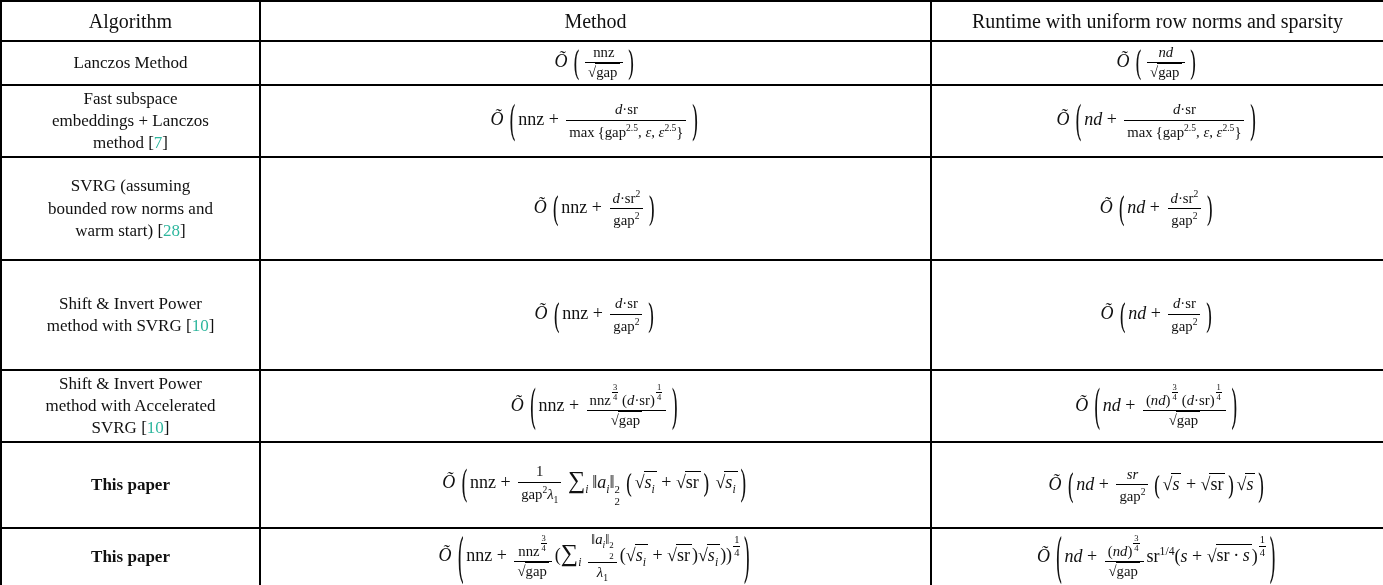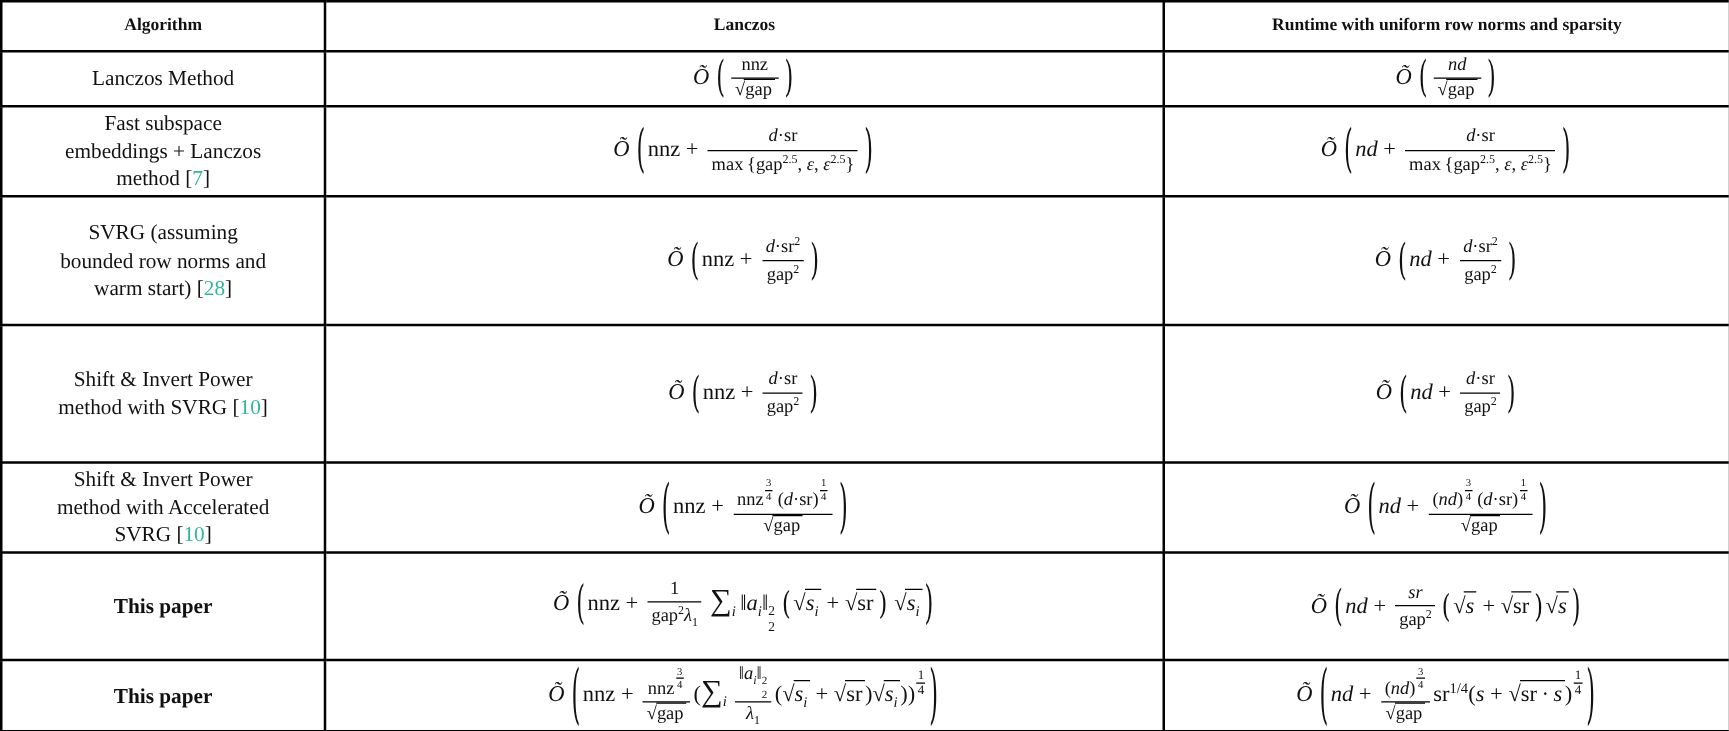--- a/index.html
+++ b/index.html
@@ -1,19 +1,19 @@
 <!DOCTYPE html>
 <html style="--cite: #2eb79e;"><head>
 <meta charset="utf-8">
 <style>
   html,body{margin:0;padding:0;background:#ffffff;}
   .sheet{width:1383px;height:585px;background:#fff;font-family:"Liberation Serif",serif;color:#111;}
   table.cmp{border-collapse:collapse;table-layout:fixed;width:1383px;height:585px;background:#fff;}
   th,td{border:2px solid #000;text-align:center;vertical-align:middle;padding:2px 8px;}
-  th{font-size:14px;font-weight:bold;line-height:1.15;}
+  th{font-size:20px;font-weight:normal;line-height:1.15;}
   td.alg{font-size:17px;line-height:1.3;}
   td.math{font-size:18px;white-space:nowrap;}
   thead tr{height:40px;}
   tbody tr:nth-child(1){height:42px;}
   tbody tr:nth-child(2){height:40px;}
   tbody tr:nth-child(3){height:103px;}
   tbody tr:nth-child(4){height:110px;}
   tbody tr:nth-child(5){height:65px;}
   tbody tr:nth-child(6){height:86px;}
   tbody tr:nth-child(7){height:54px;}
@@ -47,21 +47,21 @@
 <div class="sheet">
   <table class="cmp">
     <colgroup>
       <col style="width:259px">
         <col style="width:671px">
         <col style="width:453px">
     </colgroup>
     <thead>
       <tr>
         <th>Algorithm</th>
-        <th>Lanczos</th>
+        <th>Method</th>
         <th>Runtime with uniform row norms and sparsity</th>
       </tr>
     </thead>
     <tbody>
       <tr>
         <td class="alg">Lanczos Method</td>
         <td class="math"><i>Õ</i> <span class="bp p19">(</span><span class="frac"><span class="num">nnz</span><span class="den"><span class="sq"><span class="rd">√</span><span class="ov">gap</span></span></span></span><span class="bp p19">)</span></td>
         <td class="math"><i>Õ</i> <span class="bp p19">(</span><span class="frac"><span class="num"><i>nd</i></span><span class="den"><span class="sq"><span class="rd">√</span><span class="ov">gap</span></span></span></span><span class="bp p19">)</span></td>
       </tr>
       <tr>

